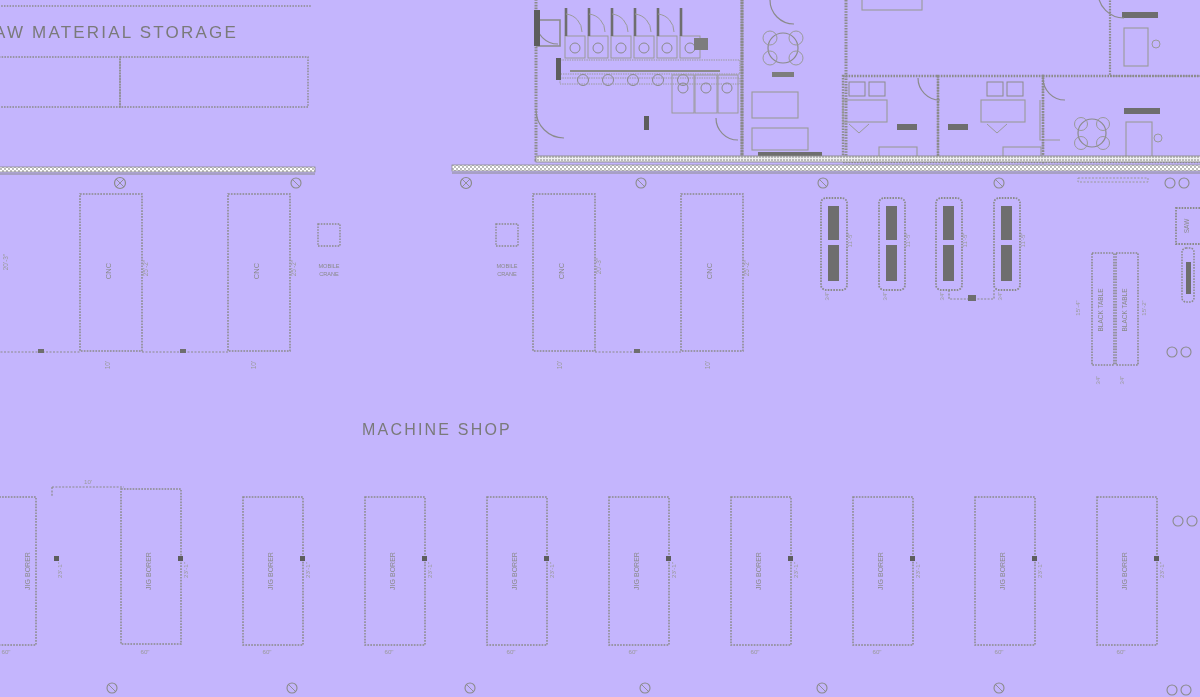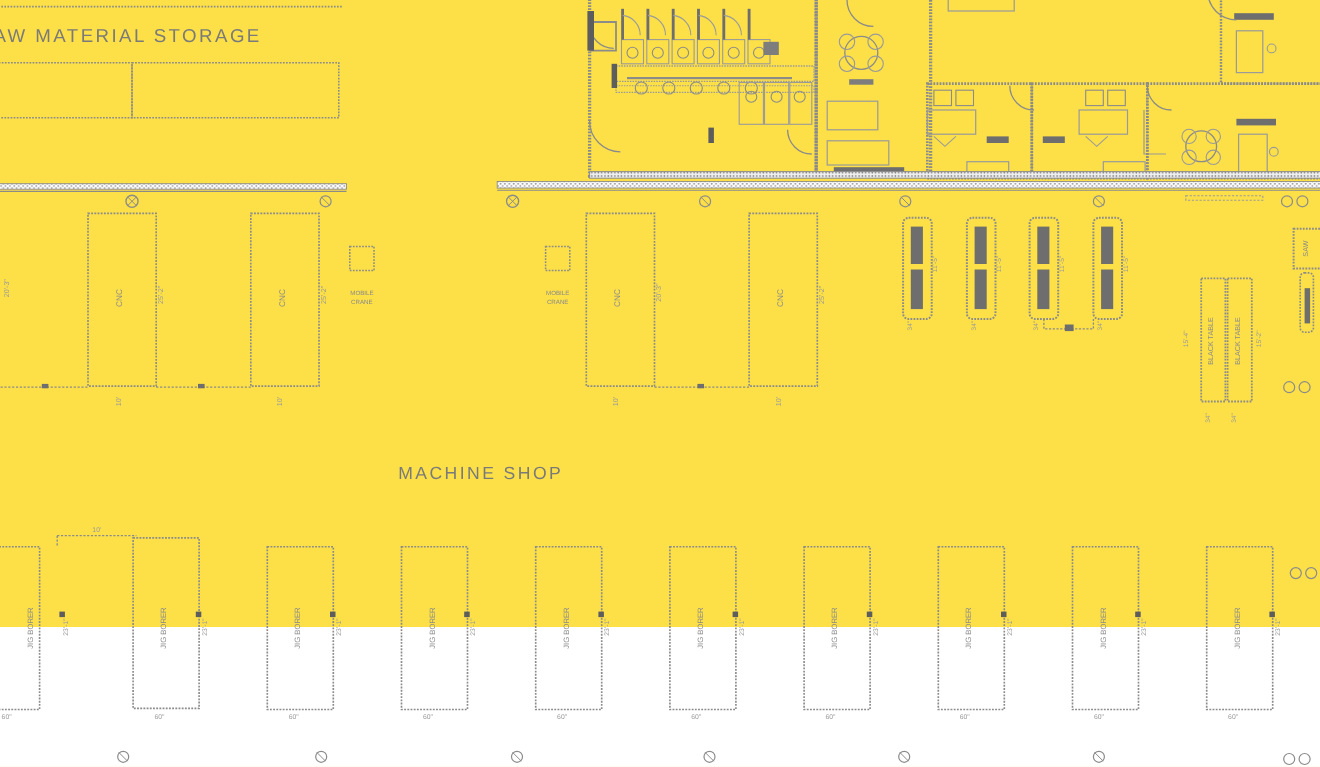--- a/index.html
+++ b/index.html
@@ -1,18 +1,18 @@
 <!DOCTYPE html>
 <html><head>
 <meta charset="utf-8">
 <style>
   html,body{margin:0;padding:0;background:#ffffff;}
   body{width:1200px;height:697px;overflow:hidden;
        font-family:"Liberation Sans",sans-serif;color:#555;}
-  #plan{position:relative;width:1200px;height:570px;background:#fde047;}
+  #plan{position:relative;width:1200px;height:697px;background:#c4b5fd;}
   svg{position:absolute;left:0;top:0;}
   .ttl{font-family:"Liberation Sans",sans-serif;fill:#7a7a7a;letter-spacing:2.2px;}
   .lbl{font-family:"Liberation Sans",sans-serif;fill:#8a8a8a;}
   .dim{font-family:"Liberation Sans",sans-serif;fill:#9a9a9a;}
   text{user-select:none;}
 </style>
 </head>
 <body>
 
 <div id="plan">

